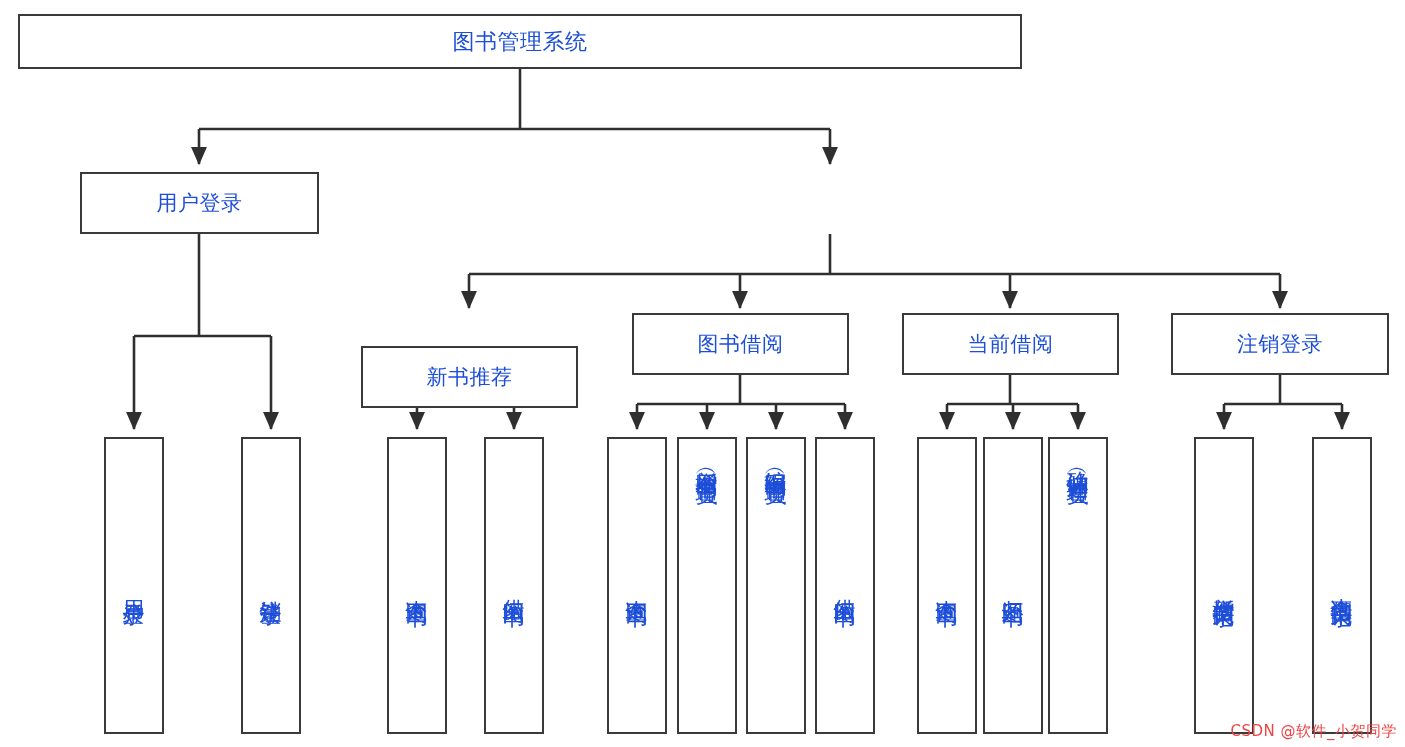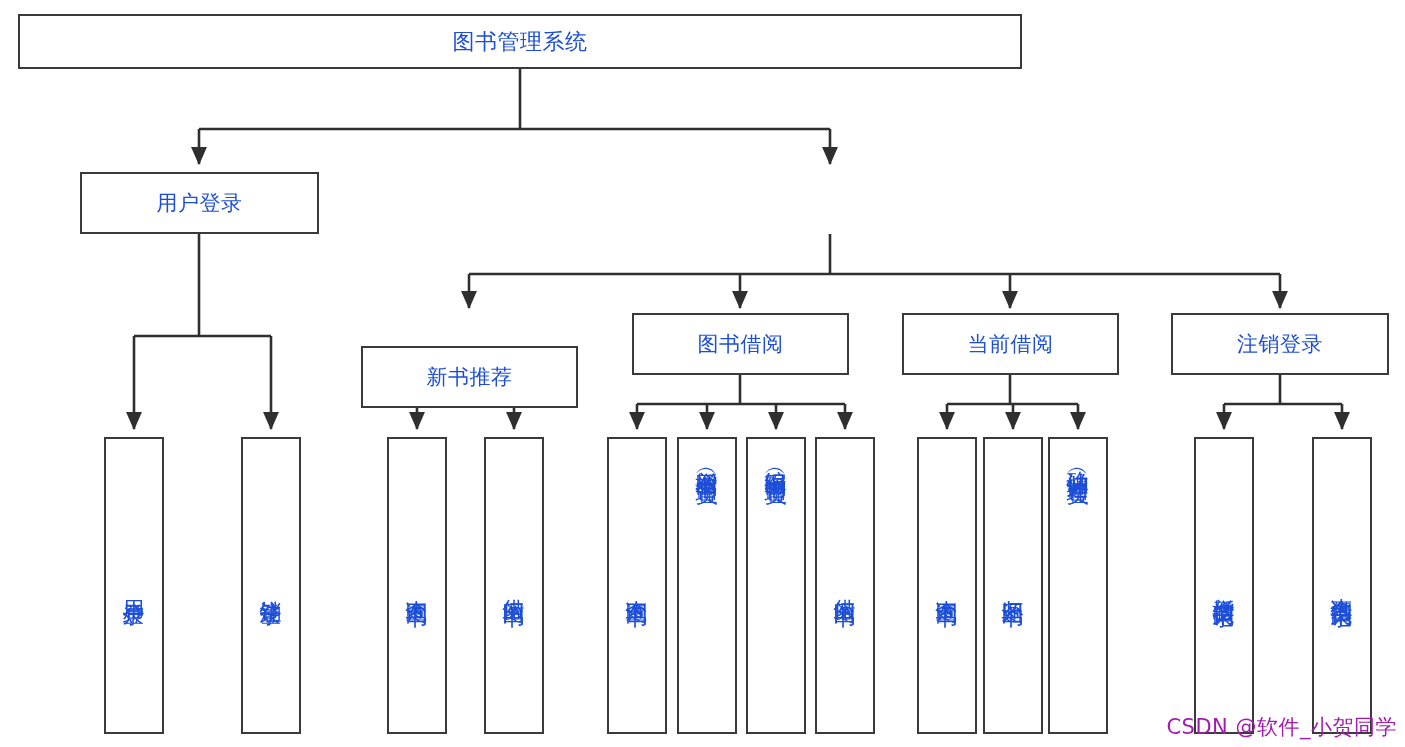--- a/index.html
+++ b/index.html
@@ -62,22 +62,22 @@
     margin: 0 auto;
   }
   .node.vertical.centered {
     align-items: center;
     padding-top: 0;
   }
   #watermark {
     position: absolute;
     right: 8px;
     bottom: 6px;
-    font-size: 21px;
-    color: #a21caf;
+    font-size: 15px;
+    color: #ef4444;
     letter-spacing: 0.5px;
     white-space: nowrap;
   }
 </style>
 </head>
 <body>
 
 <div id="diagram-canvas">
 
   <svg id="edge-layer" viewBox="0 0 1405 747" width="1405" height="747">

